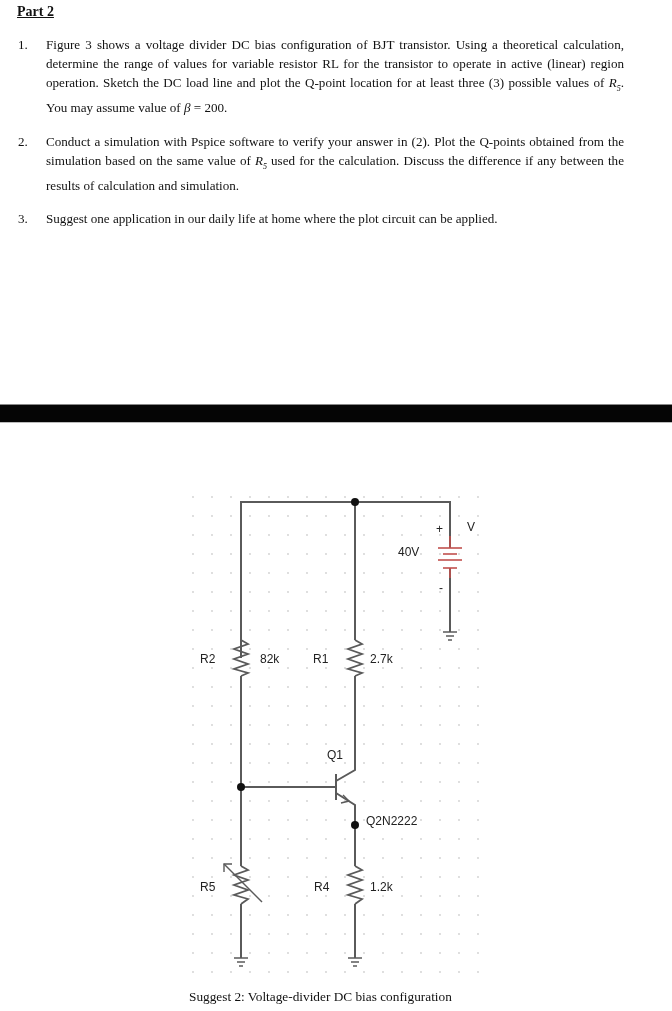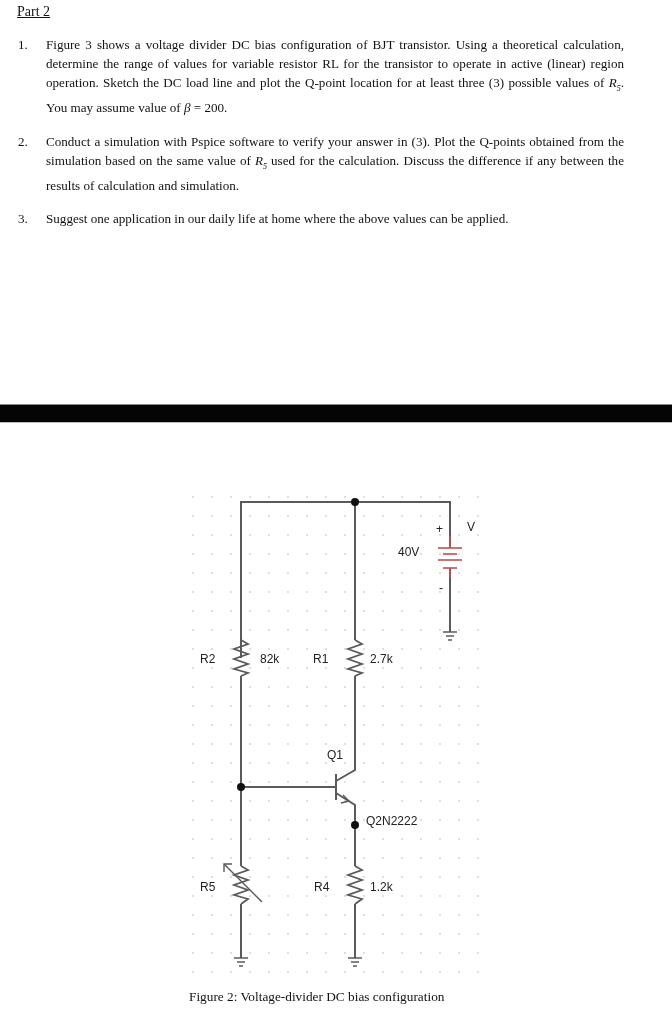--- a/index.html
+++ b/index.html
@@ -1,21 +1,21 @@
 <!DOCTYPE html>
 <html><head>
   <meta charset="utf-8">
   <style>
     html, body { margin: 0; padding: 0; }
     body {
       width: 672px; height: 1011px; background: #ffffff; position: relative; overflow: hidden;
       font-family: "Liberation Serif", "DejaVu Serif", serif; color: #111;
     }
     .part-title {
-      position: absolute; left: 17px; top: 4px; font-size: 14px; font-weight: normal;
+      position: absolute; left: 17px; top: 4px; font-size: 14px; font-weight: bold;
       text-decoration: underline;
     }
     .q {
       position: absolute; left: 18px; width: 606px; font-size: 13.1px; line-height: 19.2px;
     }
     .q .num { position: absolute; left: 0; top: 0; }
     .q .body { margin-left: 28px; text-align: justify; }
     .q .body i { font-style: italic; }
     #q1 { top: 35px; }
     #q2 { top: 132px; }
@@ -35,26 +35,26 @@
 
 <div class="part-title">Part 2</div>
 
 <div class="q" id="q1">
   <span class="num">1.</span>
   <div class="body"><span>Figure 3 shows a voltage divider DC bias configuration of BJT transistor. Using a theoretical calculation, determine the range of values for variable resistor RL for the transistor to operate in active (linear) region operation. Sketch the DC load line and plot the Q-point location for at least three (3) possible values of </span><i>R</i><sub style="font-size:8px;font-style:italic">5</sub><span>. You may assume value of </span><i>β</i><span> = 200.</span></div>
 </div>
 
 <div class="q" id="q2">
   <span class="num">2.</span>
-  <div class="body"><span>Conduct a simulation with Pspice software to verify your answer in (3). Plot the Q-points obtained from the simulation based on the same value of </span><i>R</i><sub style="font-size:8px;font-style:italic">5</sub><span> used for the calculation. Discuss the difference if any between the results of calculation and simulation.</span></div>
+  <div class="body"><span>Conduct a simulation with Pspice software to verify your answer in (2). Plot the Q-points obtained from the simulation based on the same value of </span><i>R</i><sub style="font-size:8px;font-style:italic">5</sub><span> used for the calculation. Discuss the difference if any between the results of calculation and simulation.</span></div>
 </div>
 
 <div class="q" id="q3">
   <span class="num">3.</span>
-  <div class="body">Suggest one application in our daily life at home where the above values can be applied.</div>
+  <div class="body">Suggest one application in our daily life at home where the plot circuit can be applied.</div>
 </div>
 
 <div class="divider"></div>
 
 <svg class="schematic" viewBox="0 0 672 1011" xmlns="http://www.w3.org/2000/svg">
   <defs>
     <pattern id="grid" x="0" y="0" width="19" height="19" patternUnits="userSpaceOnUse">
       <circle cx="3" cy="3" r="0.9" fill="#cfcfcf"></circle>
     </pattern>
   </defs>
@@ -138,13 +138,13 @@
   <text class="lbl" x="370" y="663">2.7k</text>
 
   <text class="lbl" x="327" y="759">Q1</text>
   <text class="lbl" x="366" y="825">Q2N2222</text>
 
   <text class="lbl" x="200" y="891">R5</text>
   <text class="lbl" x="314" y="891">R4</text>
   <text class="lbl" x="370" y="891">1.2k</text>
 </svg>
 
-<div class="caption">Figure 2: Voltage-divider DC bias configuration</div>
+<div class="caption">Suggest 2: Voltage-divider DC bias configuration</div>
 
 </body></html>

